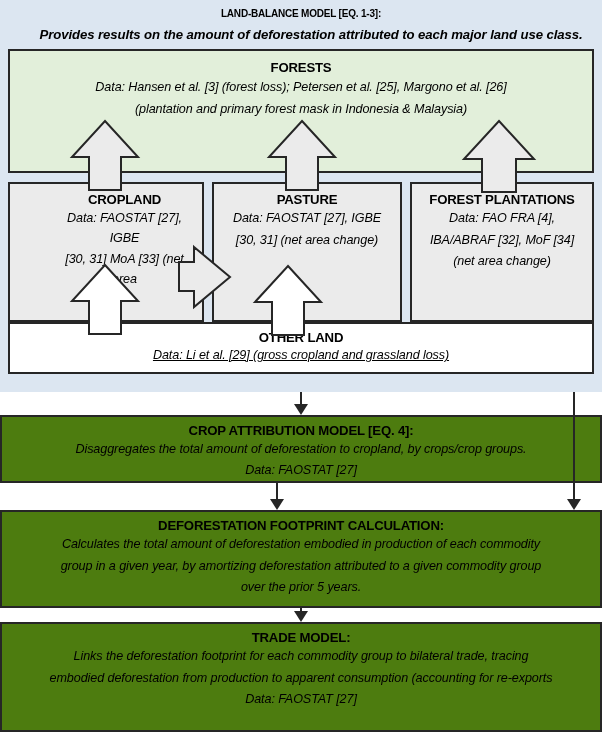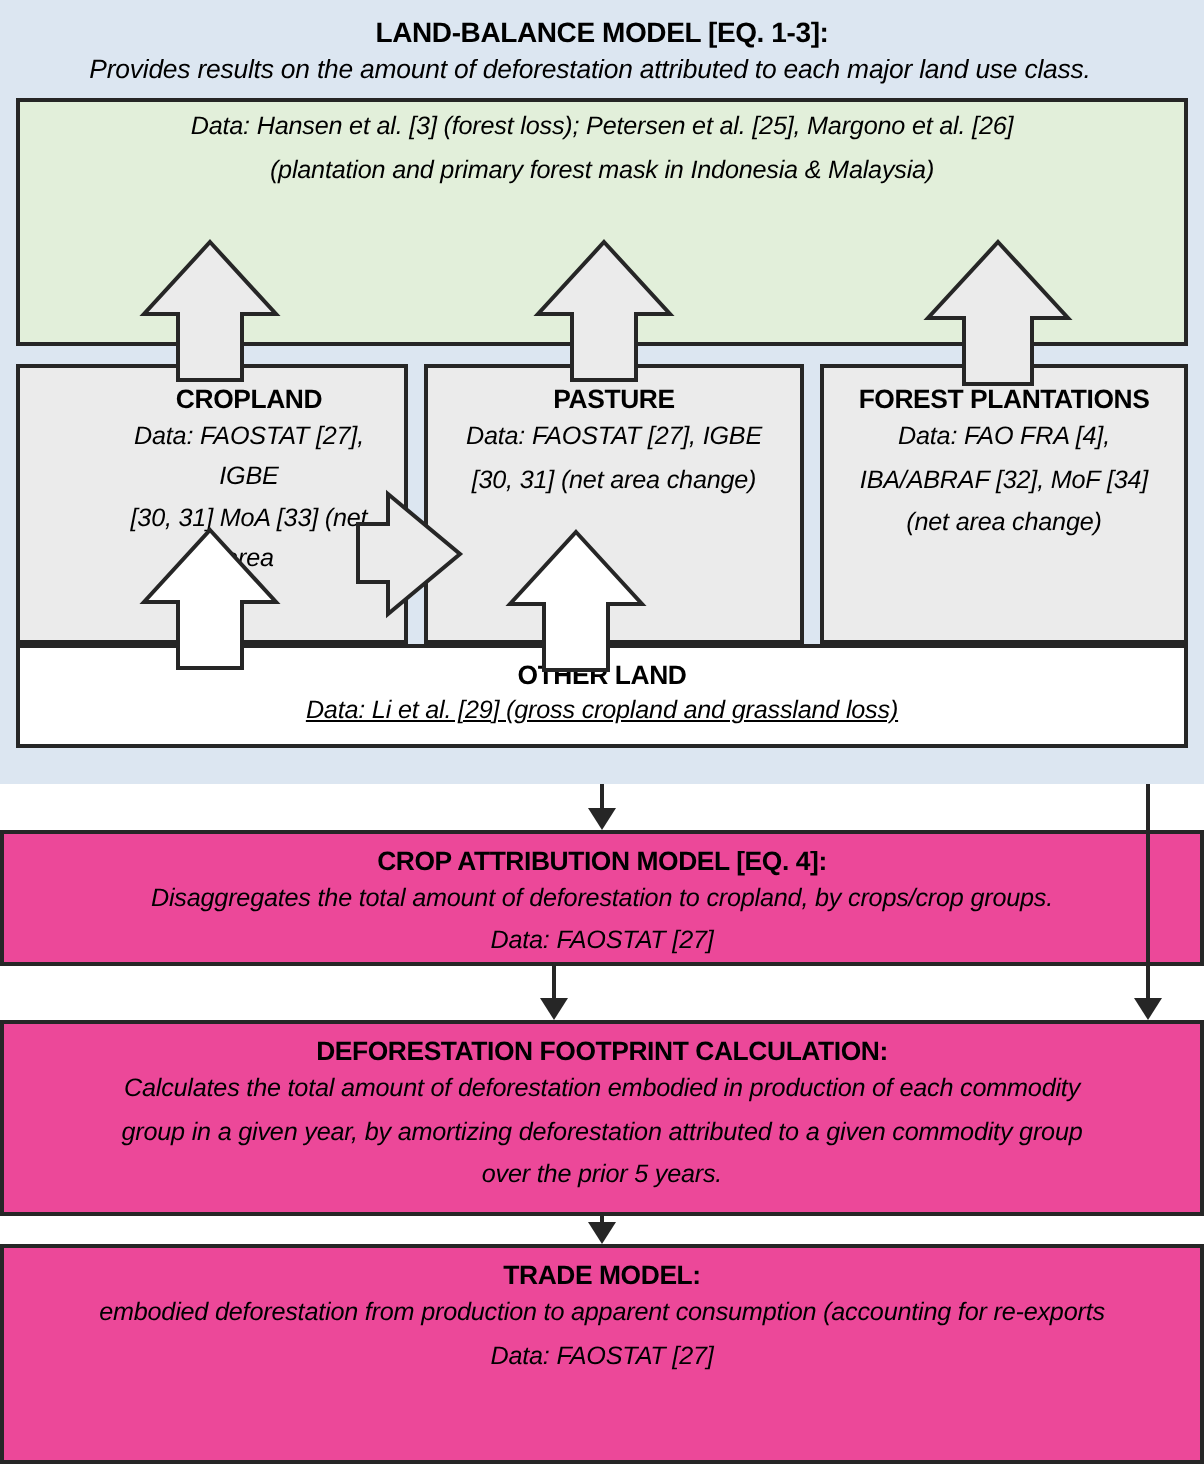--- a/index.html
+++ b/index.html
@@ -17,43 +17,43 @@
   .title{
     font-weight:bold;font-style:normal;text-align:center;
     letter-spacing:-0.2px;
   }
   .body-it{
     font-style:italic;text-align:center;letter-spacing:-0.1px;
   }
 
   
   #landbal{left:0;top:0;width:602px;height:392px;background:#dce6f1;}
-  #lb-title{left:0;top:8px;width:602px;font-size:14px;}
-  #lb-sub{left:8px;top:27px;width:574px;font-size:13.2px;}
+  #lb-title{left:0;top:8px;width:602px;font-size:10px;}
+  #lb-sub{left:24px;top:27px;width:574px;font-size:13.2px;font-weight:bold;}
 
   
   #forests{left:8px;top:49px;width:586px;height:124px;background:#e2efda;}
   #forests .title{margin-top:9px;font-size:13.2px;}
   #forests .body-it{font-size:12.6px;line-height:19px;margin-top:3px;}
 
   
   .midbox{background:#ebebeb;top:182px;height:140px;}
   #cropland{left:8px;width:196px;padding-left:37px;}
   #pasture{left:212px;width:190px;}
   #plantations{left:410px;width:184px;}
   .midbox .title{margin-top:8px;font-size:13.2px;}
   .midbox .body-it{font-size:12.6px;line-height:19.5px;margin-top:2px;padding:0 9px;}
 
   
   #otherland{left:8px;top:322px;width:586px;height:52px;background:#ffffff;}
   #otherland .title{margin-top:6px;font-size:13.2px;}
   #otherland .body-it{font-size:12.6px;margin-top:3px;text-decoration:underline;}
 
   
-  .stage-box{background:#ec4899;left:0;width:602px;}
+  .stage-box{background:#4d7c0f;left:0;width:602px;}
   #crop-attr{top:415px;height:68px;}
   #crop-attr .title{margin-top:6px;font-size:13.2px;}
   #crop-attr .body-it{font-size:12.6px;line-height:19px;margin-top:2px;}
 
   #footprint{top:510px;height:98px;}
   #footprint .title{margin-top:6px;font-size:13.2px;}
   #footprint .body-it{font-size:12.6px;line-height:19.5px;margin-top:2px;padding:0 12px;text-align:center;}
 
   #trade{top:622px;height:110px;}
   #trade .title{margin-top:6px;font-size:13.2px;}
@@ -65,20 +65,21 @@
 </head>
 <body>
 
 <div id="stage">
 
   <div class="box" id="landbal">
     <div class="box title" id="lb-title">LAND-BALANCE MODEL [EQ. 1-3]:</div>
     <div class="box body-it" id="lb-sub">Provides results on the amount of deforestation attributed to each major land use class.</div>
 
     <div class="box bordered" id="forests">
+      <div class="title">FORESTS</div>
       <div class="body-it">Data: Hansen et al. [3] (forest loss); Petersen et al. [25], Margono et al. [26]</div>
       <div class="body-it">(plantation and primary forest mask in Indonesia &amp; Malaysia)</div>
     </div>
 
     <div class="box bordered midbox" id="cropland">
       <div class="title">CROPLAND</div>
       <div class="body-it">Data: FAOSTAT [27], IGBE</div>
       <div class="body-it">[30, 31] MoA [33] (net area</div>
     </div>
 
@@ -109,20 +110,21 @@
 
   <div class="box bordered stage-box" id="footprint">
     <div class="title">DEFORESTATION FOOTPRINT CALCULATION:</div>
     <div class="body-it">Calculates the total amount of deforestation embodied in production of each commodity</div>
     <div class="body-it">group in a given year, by amortizing deforestation attributed to a given commodity group</div>
     <div class="body-it">over the prior 5 years.</div>
   </div>
 
   <div class="box bordered stage-box" id="trade">
     <div class="title">TRADE MODEL:</div>
+    <div class="body-it">Links the deforestation footprint for each commodity group to bilateral trade, tracing</div>
     <div class="body-it">embodied deforestation from production to apparent consumption (accounting for re-exports</div>
     <div class="body-it">Data: FAOSTAT [27]</div>
   </div>
 
   <svg id="arrows" viewBox="0 0 602 732">
     <g stroke="#262626" stroke-width="2" stroke-linejoin="miter">
 
       <polygon fill="#ebebeb" points="105,121 138,157 121,157 121,190 89,190 89,157 72,157"></polygon>
 
       <polygon fill="#ebebeb" points="302,121 335,157 318,157 318,190 286,190 286,157 269,157"></polygon>

